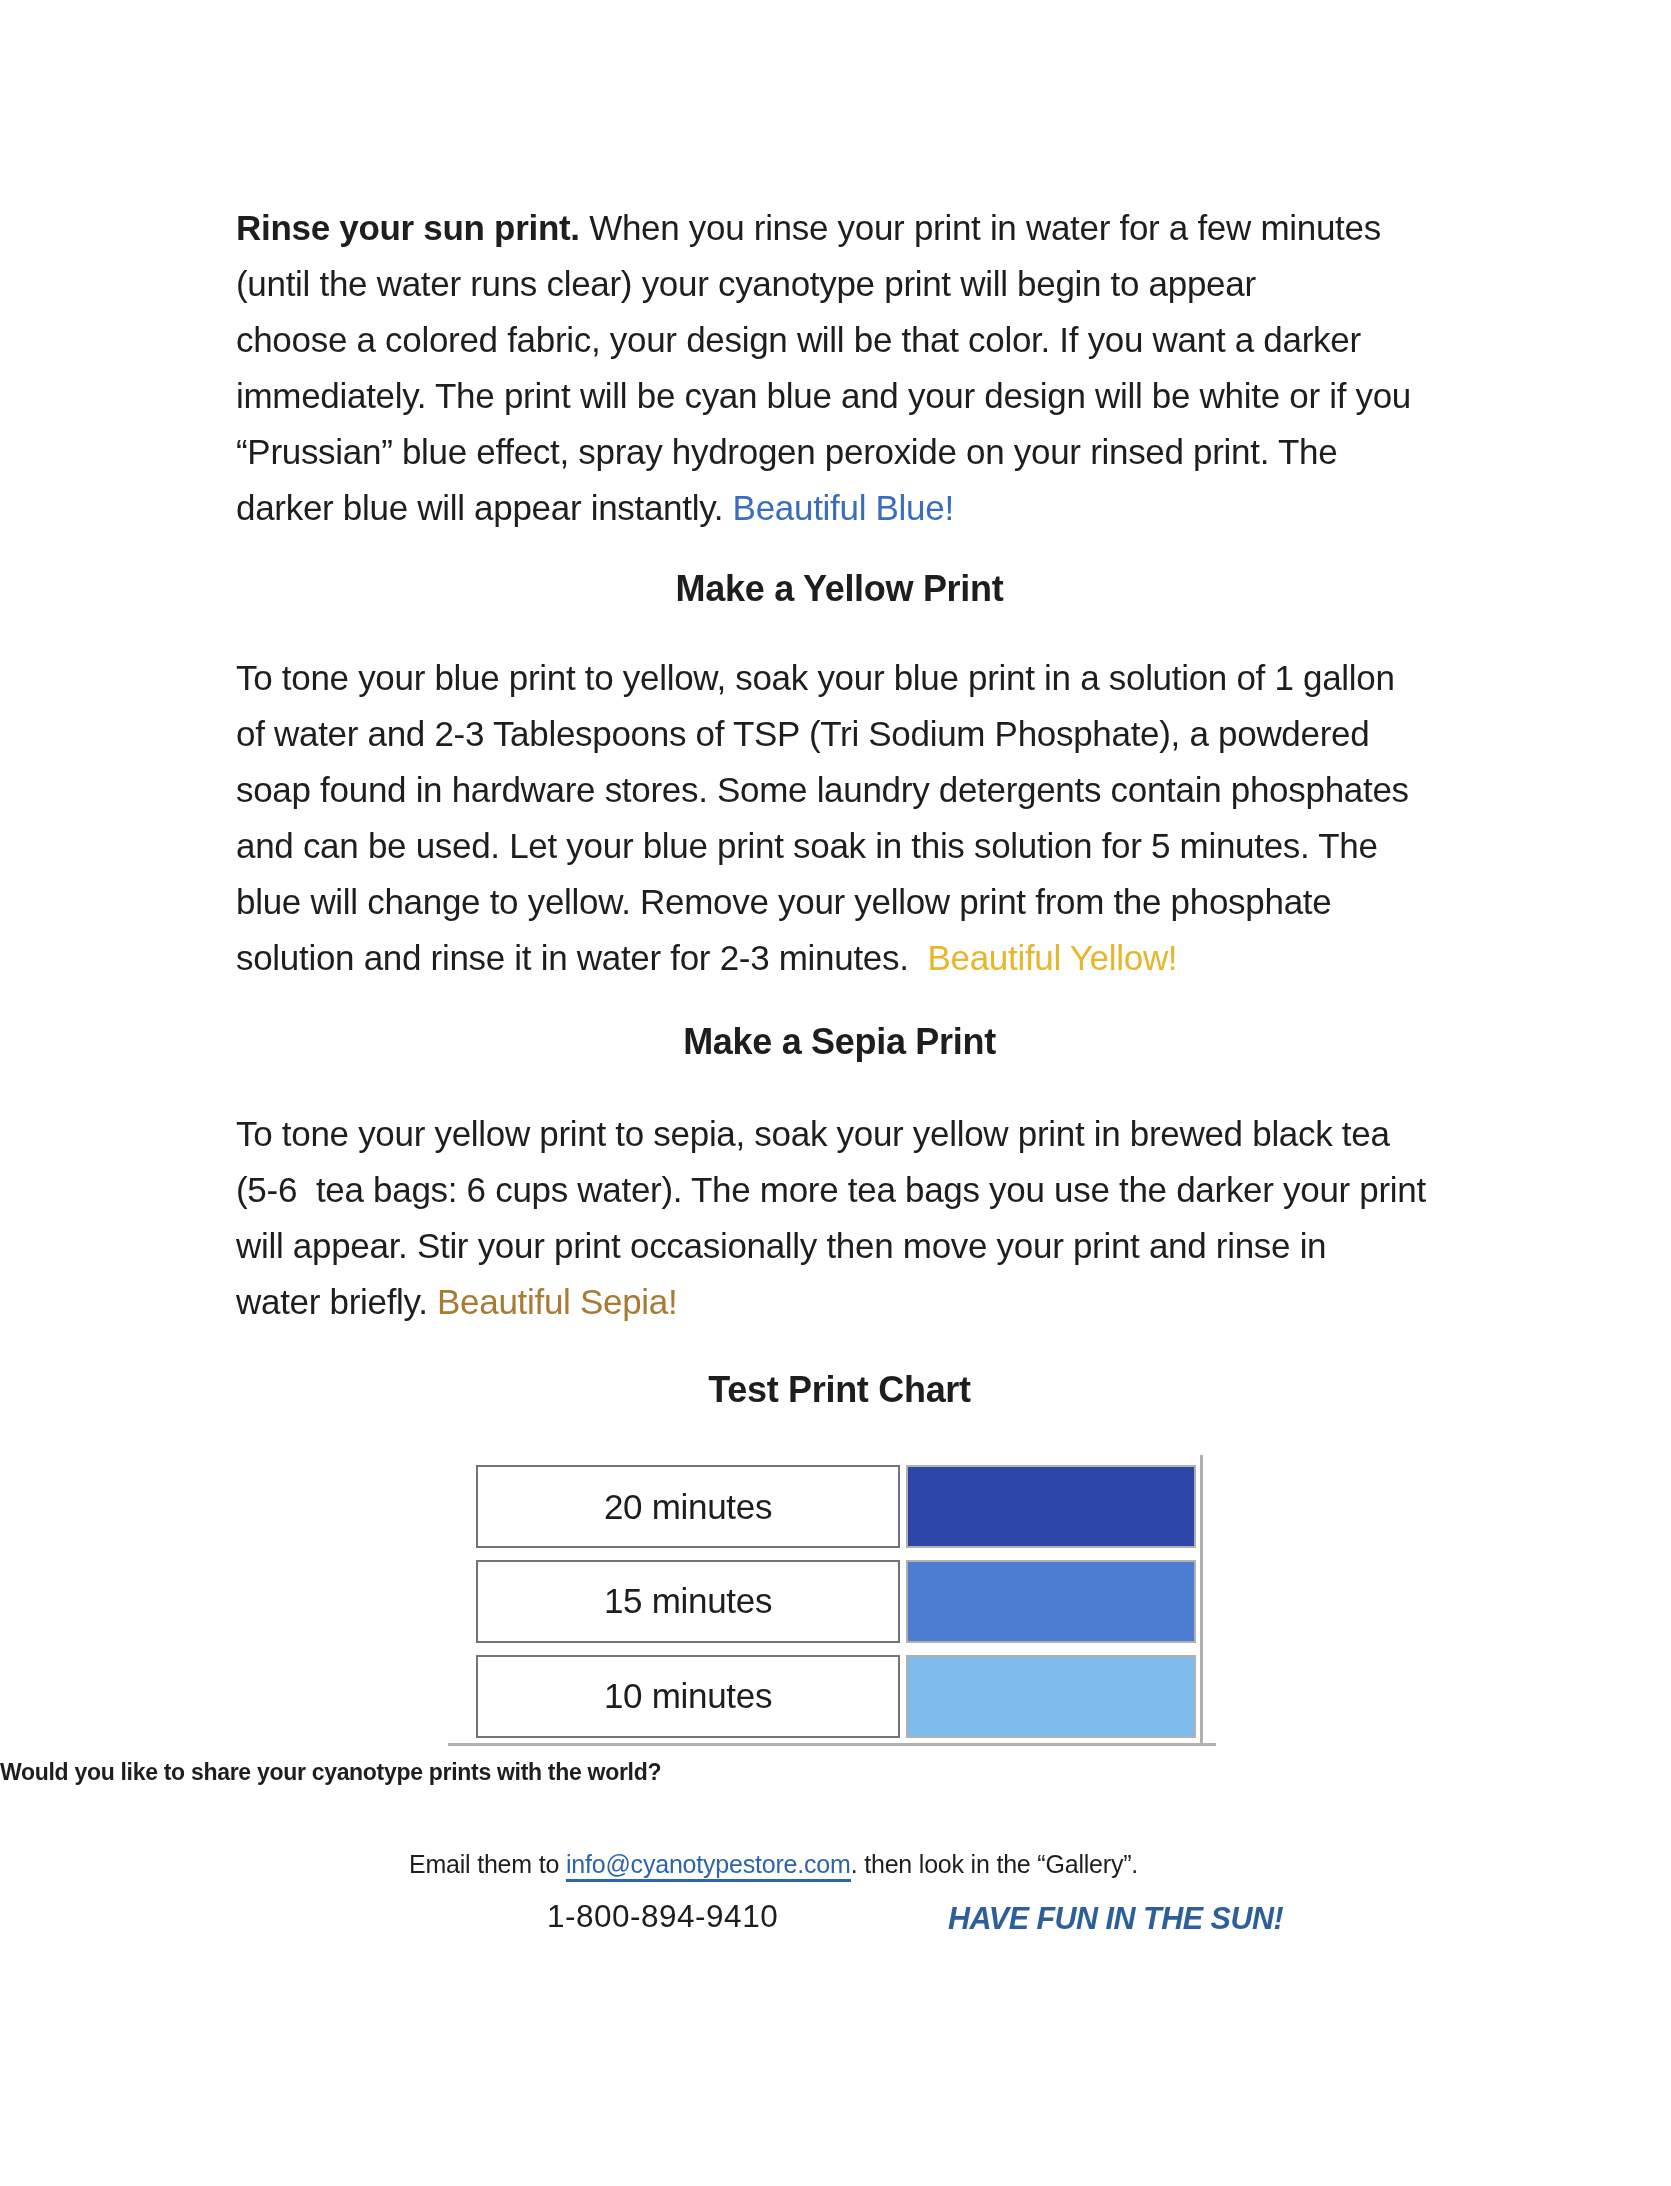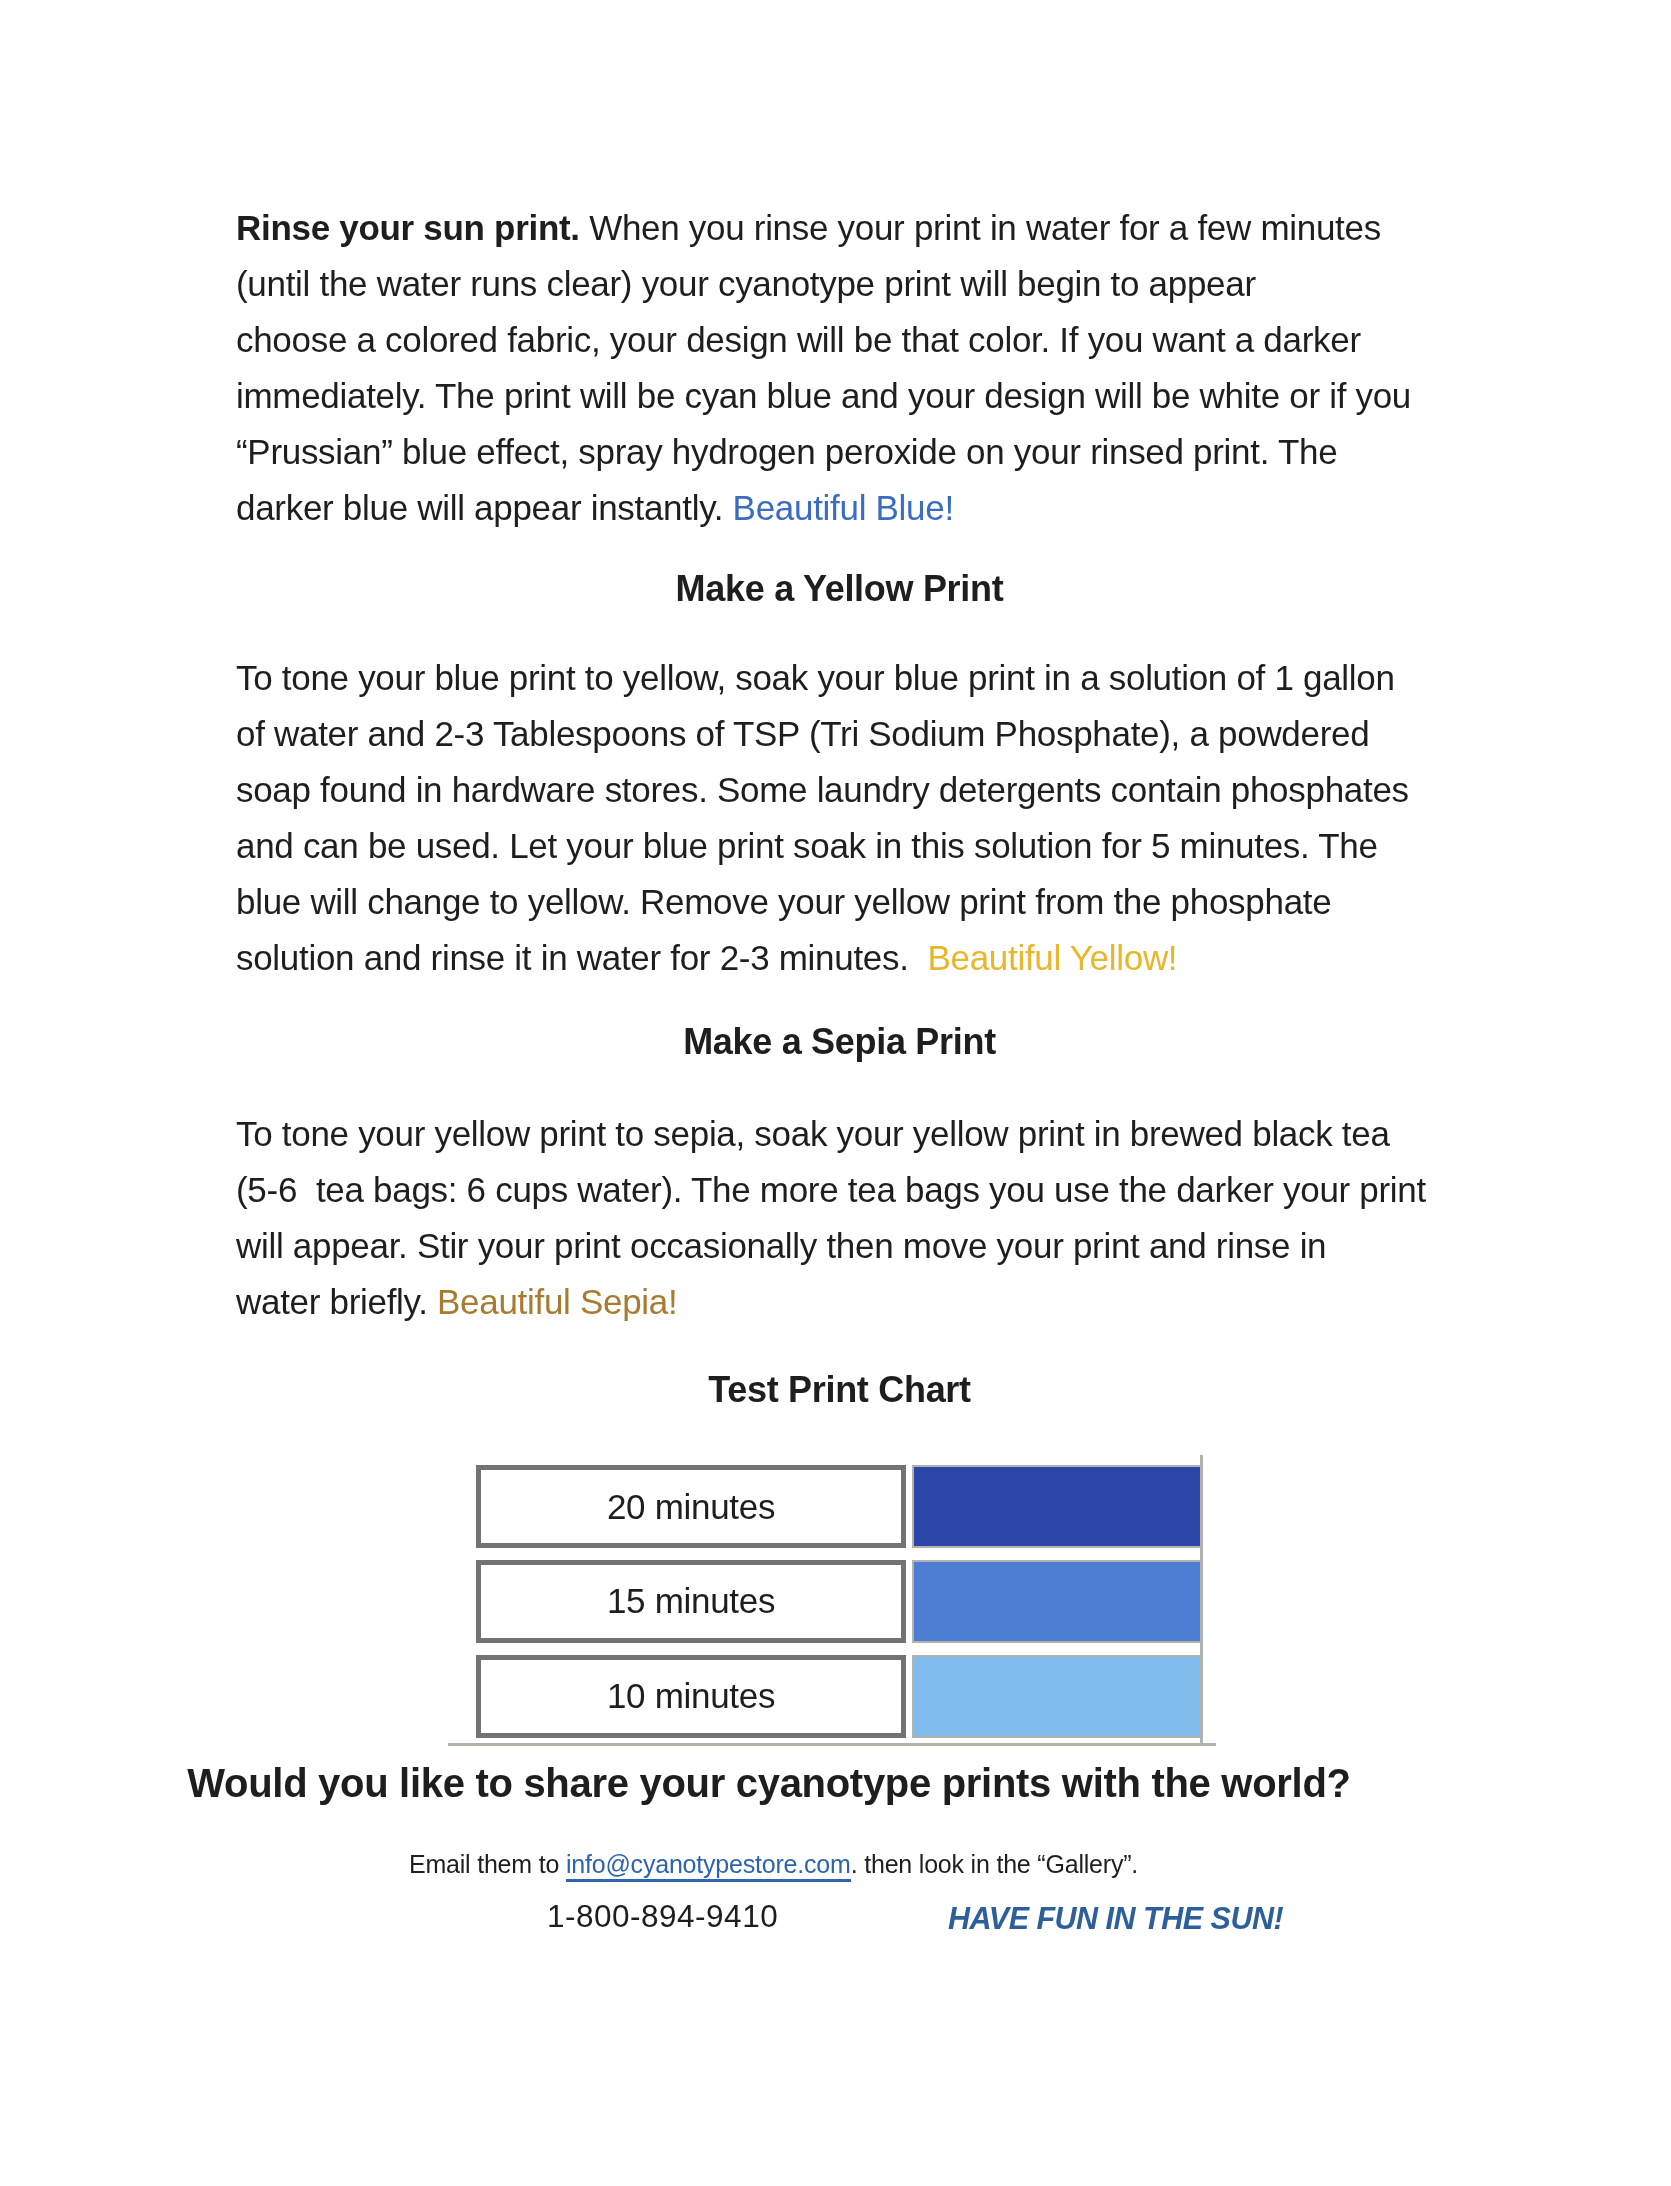--- a/index.html
+++ b/index.html
@@ -33,21 +33,21 @@
     font-size:36px;
     line-height:1;
     letter-spacing:-0.3px;
   }
   
   .chart-table { position:absolute; left:476px; top:1465px; }
   .chart-row { display:flex; height:83px; margin-bottom:11.8px; }
   .label-cell {
     width:420px;
     background:#ffffff;
-    border:5px solid #737373;
+    border:2px solid #737373;
     display:flex;
     align-items:center;
     justify-content:center;
     font-size:35px;
     letter-spacing:-0.3px;
   }
   .swatch {
     width:286px;
     margin-left:5.9px;
     border:2px solid #b3b1ac;
@@ -62,23 +62,22 @@
     position:absolute;
     left:1200px; top:1455px;
     width:3px; height:291px;
     background:#b3b1ac;
   }
   
   .share-question {
     position:absolute;
     left:0; top:1759px;
     width:1538px;
-    text-align:center;
     font-weight:bold;
-    font-size:40px;
+    font-size:23px;
     letter-spacing:-0.3px;
     line-height:1.2;
   }
   .email-line {
     position:absolute;
     left:0; top:1848px;
     width:1547px;
     text-align:center;
     font-size:25px;
     letter-spacing:-0.2px;

